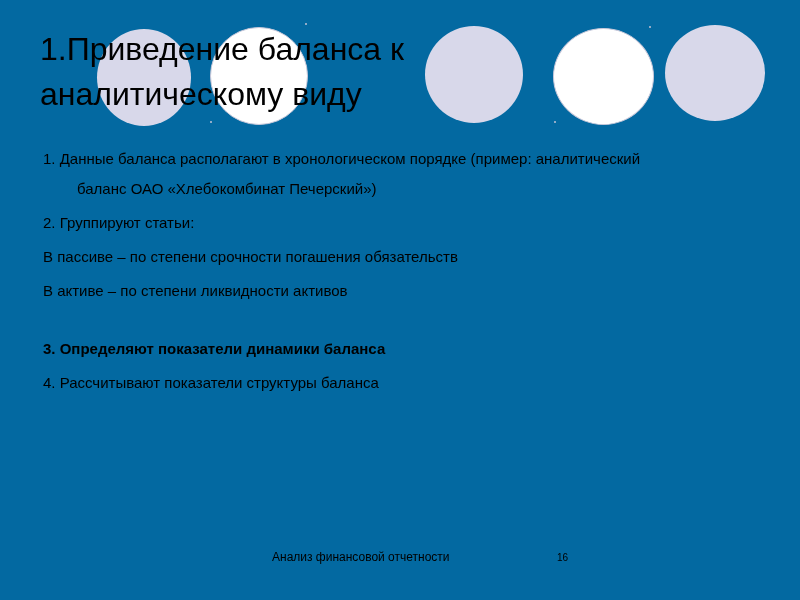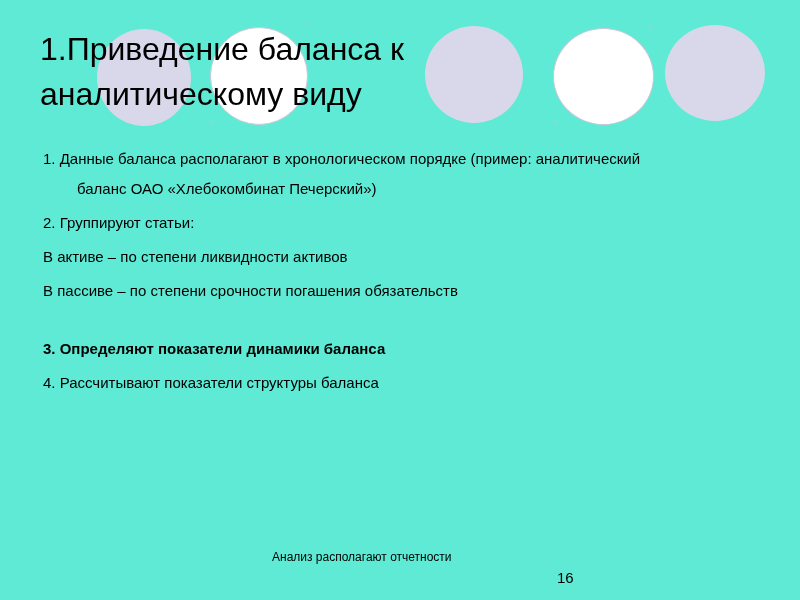--- a/index.html
+++ b/index.html
@@ -68,52 +68,51 @@
     left: 272px;
     top: 550px;
     font-size: 12px;
     line-height: 15px;
     color: #000000;
   }
   .page-number {
     position: absolute;
     left: 557px;
     top: 550px;
-    font-size: 15px;
+    font-size: 10px;
     line-height: 15px;
     color: #000000;
-    margin-top: 20px;
   }
 </style>
 </head>
 <body>
 
-<div class="slide" style="background: #5eead4;">
+<div class="slide" style="background: #0369a1;">
 
   <div class="decor">
     <div class="circle filled c1" style="background: rgb(216, 216, 234);"></div>
     <div class="circle outlined c2" style="border-color: rgb(200, 200, 218);"></div>
     <div class="circle filled c3" style="background: rgb(216, 216, 234);"></div>
     <div class="circle outlined c4" style="border-color: rgb(200, 200, 218);"></div>
     <div class="circle filled c5" style="background: rgb(216, 216, 234);"></div>
     <div class="speck s1" style="background: rgb(194, 194, 212);"></div>
     <div class="speck s2" style="background: rgb(194, 194, 212);"></div>
     <div class="speck s3" style="background: rgb(194, 194, 212);"></div>
     <div class="speck s4" style="background: rgb(194, 194, 212);"></div>
   </div>
 
   <h1 class="title" style="color: rgb(0, 0, 0);">1.Приведение баланса к аналитическому виду</h1>
 
   <div class="body" style="color: rgb(0, 0, 0);">
     <p class="item">1. Данные баланса располагают в хронологическом порядке (пример: аналитический баланс ОАО «Хлебокомбинат Печерский»)</p>
     <p class="item">2. Группируют статьи:</p>
+    <p class="item">В пассиве – по степени срочности погашения обязательств</p>
     <p class="item">В активе – по степени ликвидности активов</p>
-    <p class="item">В пассиве – по степени срочности погашения обязательств</p>
     <p class="item gap-above">3. Определяют показатели динамики баланса</p>
     <p class="item">4. Рассчитывают показатели структуры баланса</p>
   </div>
 
   <div class="footer">
-    <span class="footer-title">Анализ располагают отчетности</span>
+    <span class="footer-title">Анализ финансовой отчетности</span>
     <span class="page-number">16</span>
   </div>
 
 </div>
 
 </body></html>

